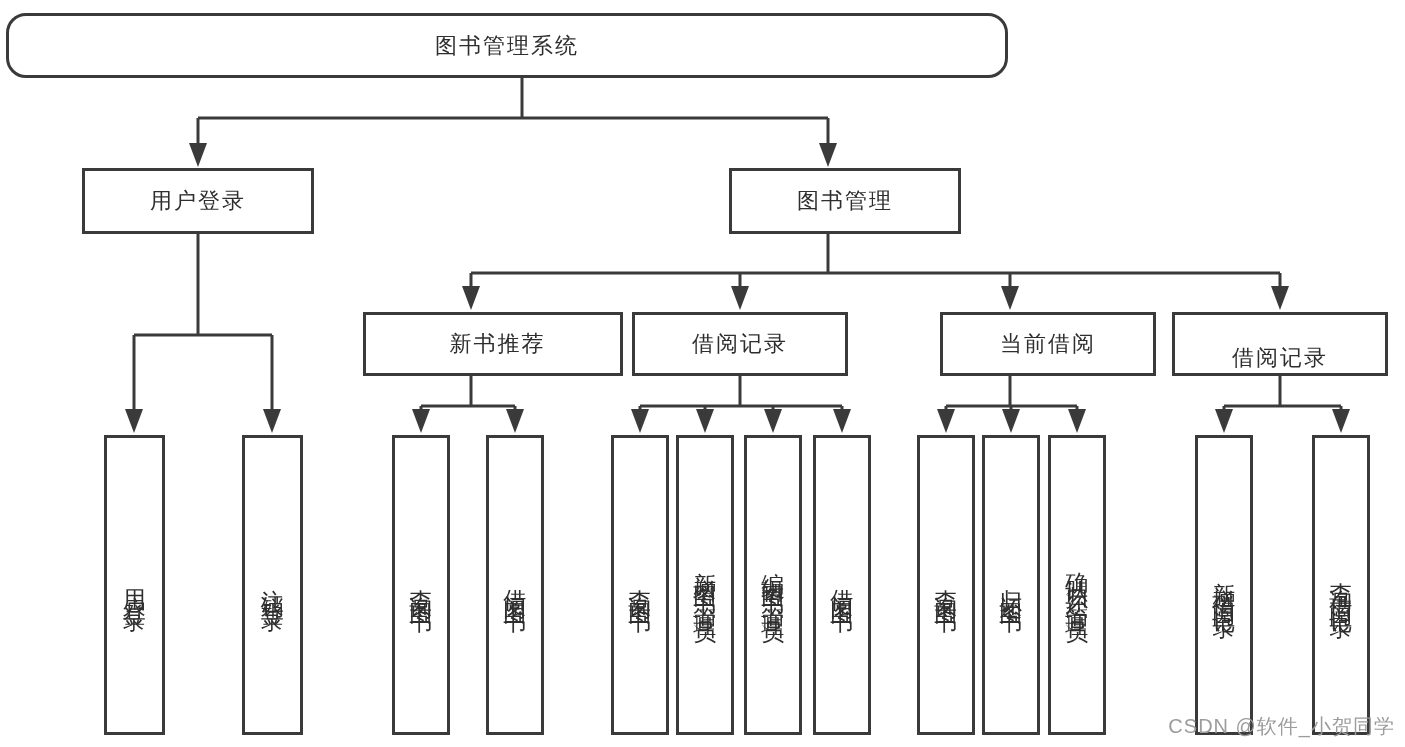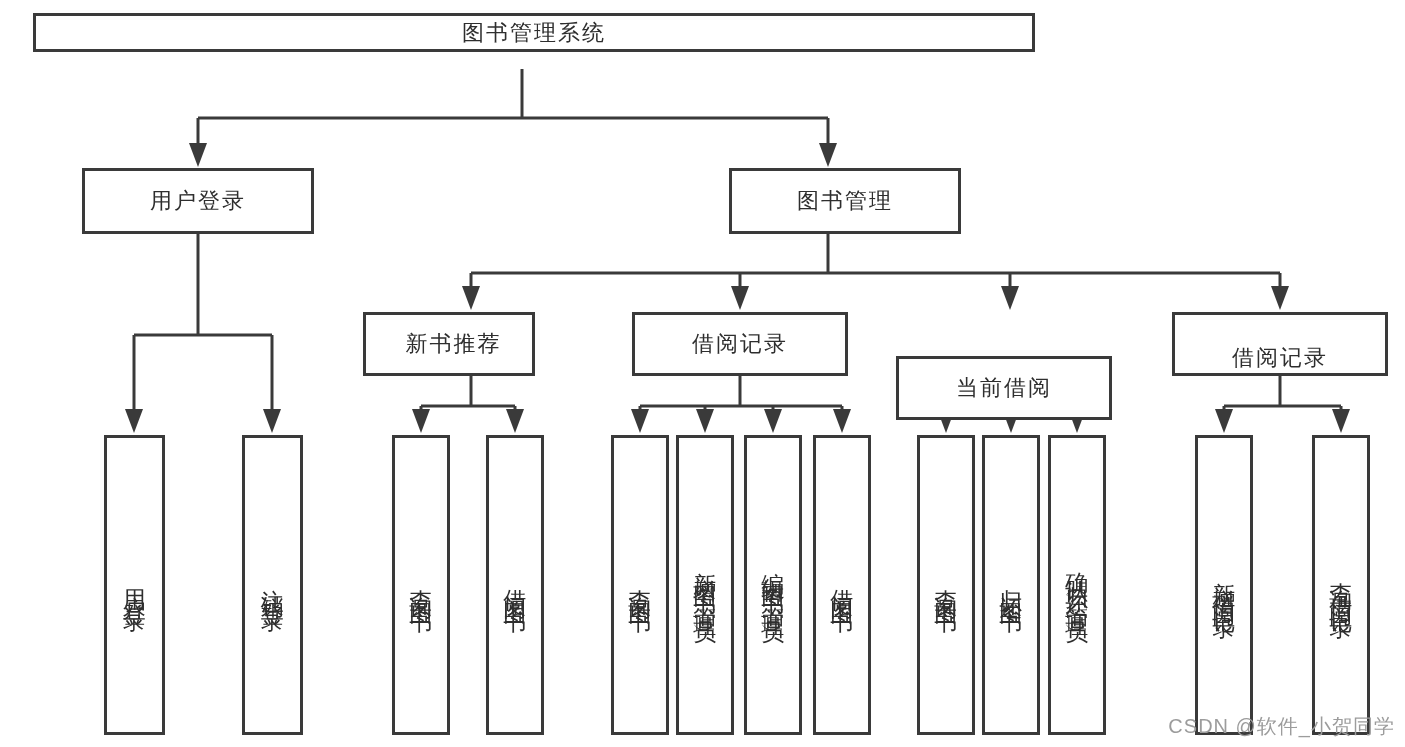--- a/index.html
+++ b/index.html
@@ -115,38 +115,38 @@
     <polygon points="1068,409 1086,409 1077,433"></polygon>
 
     <line x1="1280" y1="376" x2="1280" y2="406"></line>
     <line x1="1224" y1="406" x2="1341" y2="406"></line>
     <line x1="1224" y1="406" x2="1224" y2="413"></line>
     <polygon points="1215,409 1233,409 1224,433"></polygon>
     <line x1="1341" y1="406" x2="1341" y2="413"></line>
     <polygon points="1332,409 1350,409 1341,433"></polygon>
   </svg>
 
-  <div class="node" style="left:33px; top:13px; width:1002px; height:39px;">
+  <div class="node" style="left:6px; top:13px; width:1002px; height:65px;border-radius:20px;">
     <span>图书管理系统</span>
   </div>
 
   <div class="node" style="left:82px; top:168px; width:232px; height:66px;">
     <span>用户登录</span>
   </div>
   <div class="node" style="left:712px; top:168px; width:232px; height:66px;margin-left:17px;">
     <span>图书管理</span>
   </div>
 
-  <div class="node" style="left:363px; top:312px; width:172px; height:64px;padding-left:9px;">
+  <div class="node" style="left:363px; top:312px; width:260px; height:64px;padding-left:9px;">
     <span>新书推荐</span>
   </div>
   <div class="node" style="left:632px; top:312px; width:216px; height:64px;">
     <span>借阅记录</span>
   </div>
-  <div class="node" style="left:896px; top:312px; width:216px; height:64px;margin-top:44px;">
+  <div class="node" style="left:940px; top:312px; width:216px; height:64px;">
     <span>当前借阅</span>
   </div>
   <div class="node" style="left:1172px; top:312px; width:216px; height:64px;align-items:flex-end;">
     <span>借阅记录</span>
   </div>
 
   <div class="node leaf" style="left:104px; top:435px; width:61px; height:300px;">
     <span class="vlabel">用户登录</span>
   </div>
   <div class="node leaf" style="left:242px; top:435px; width:61px; height:300px;">

